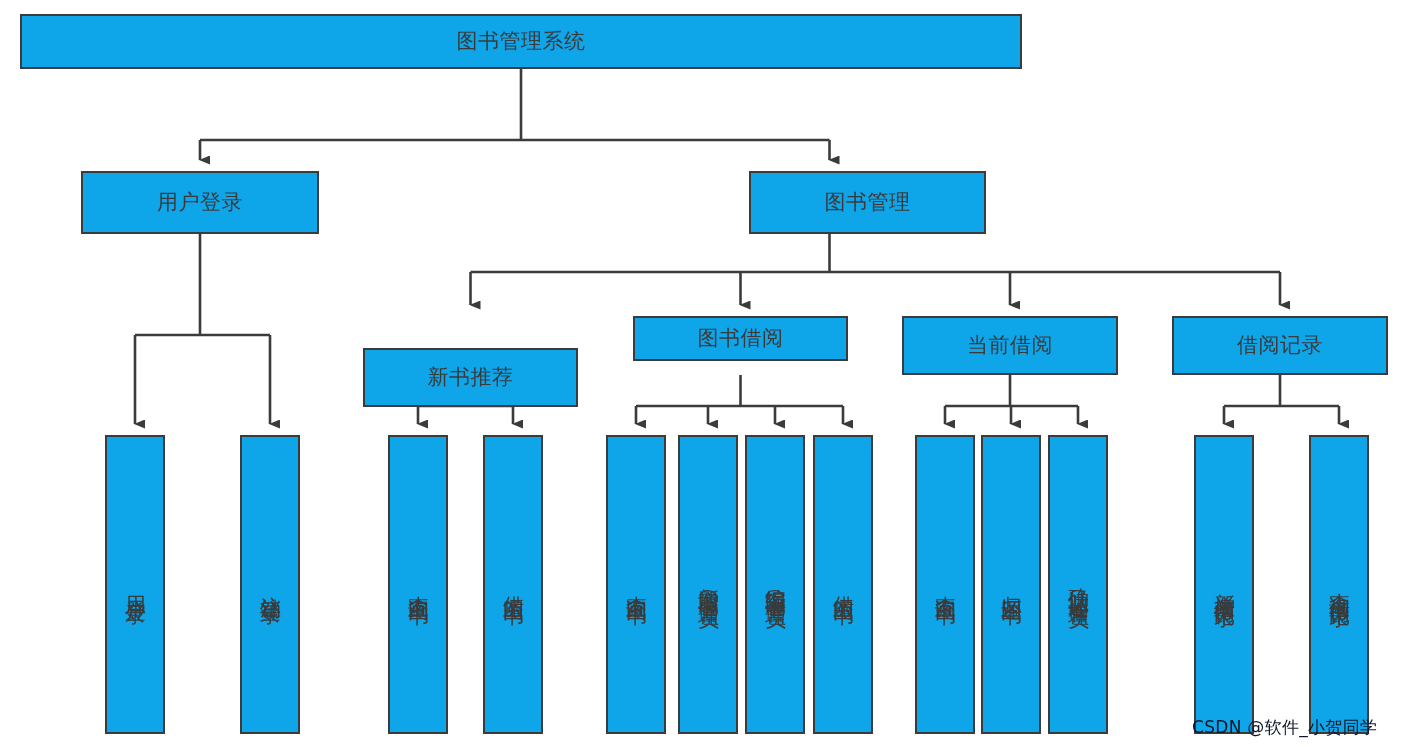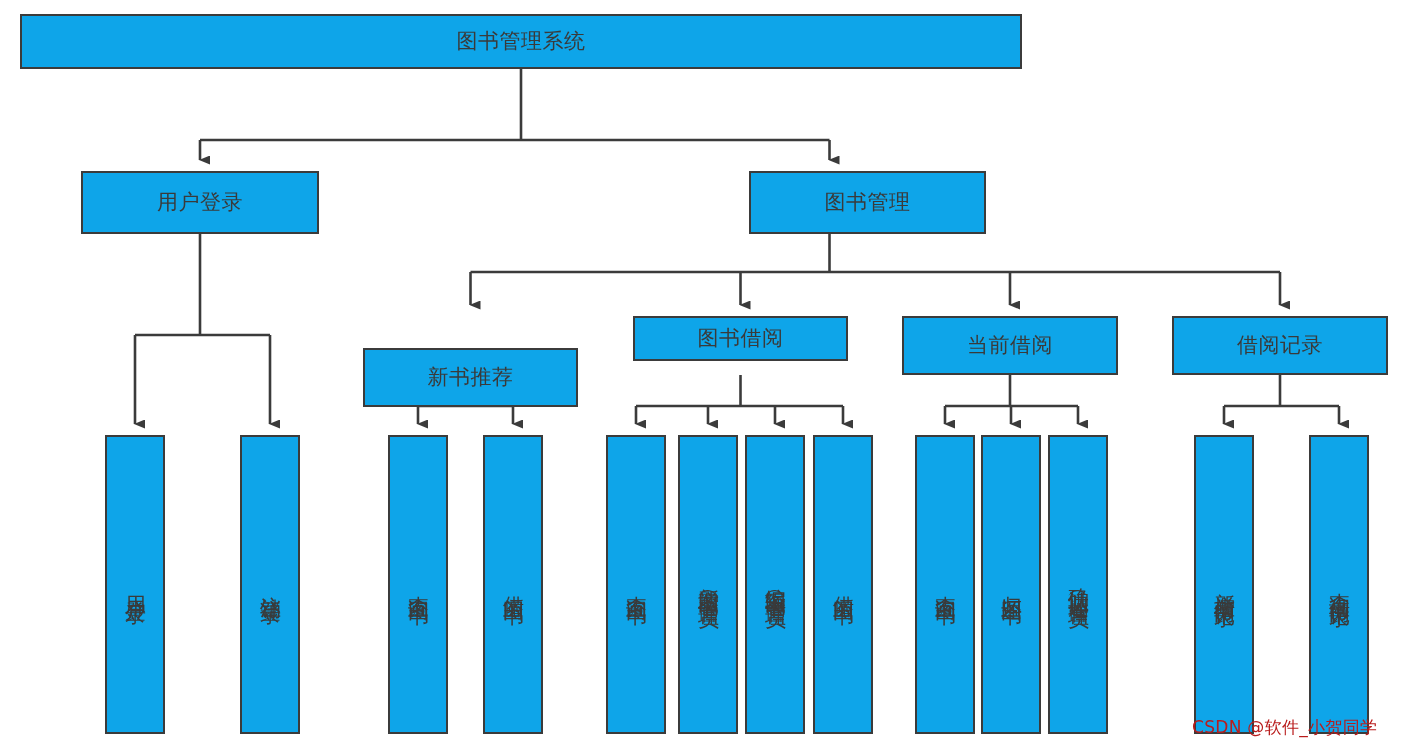--- a/index.html
+++ b/index.html
@@ -48,21 +48,21 @@
   .node-box.vertical .node-label {
     writing-mode: vertical-rl;
     text-orientation: upright;
     font-size: 21px;
     letter-spacing: 3px;
     line-height: 1;
     white-space: nowrap;
   }
   .watermark {
     position: absolute;
-    color: #b91c1c;
+    color: #0f172a;
     font-size: 17px;
     white-space: nowrap;
     letter-spacing: 0.3px;
   }
 </style>
 </head>
 <body>
 
 <div id="canvas">
 

